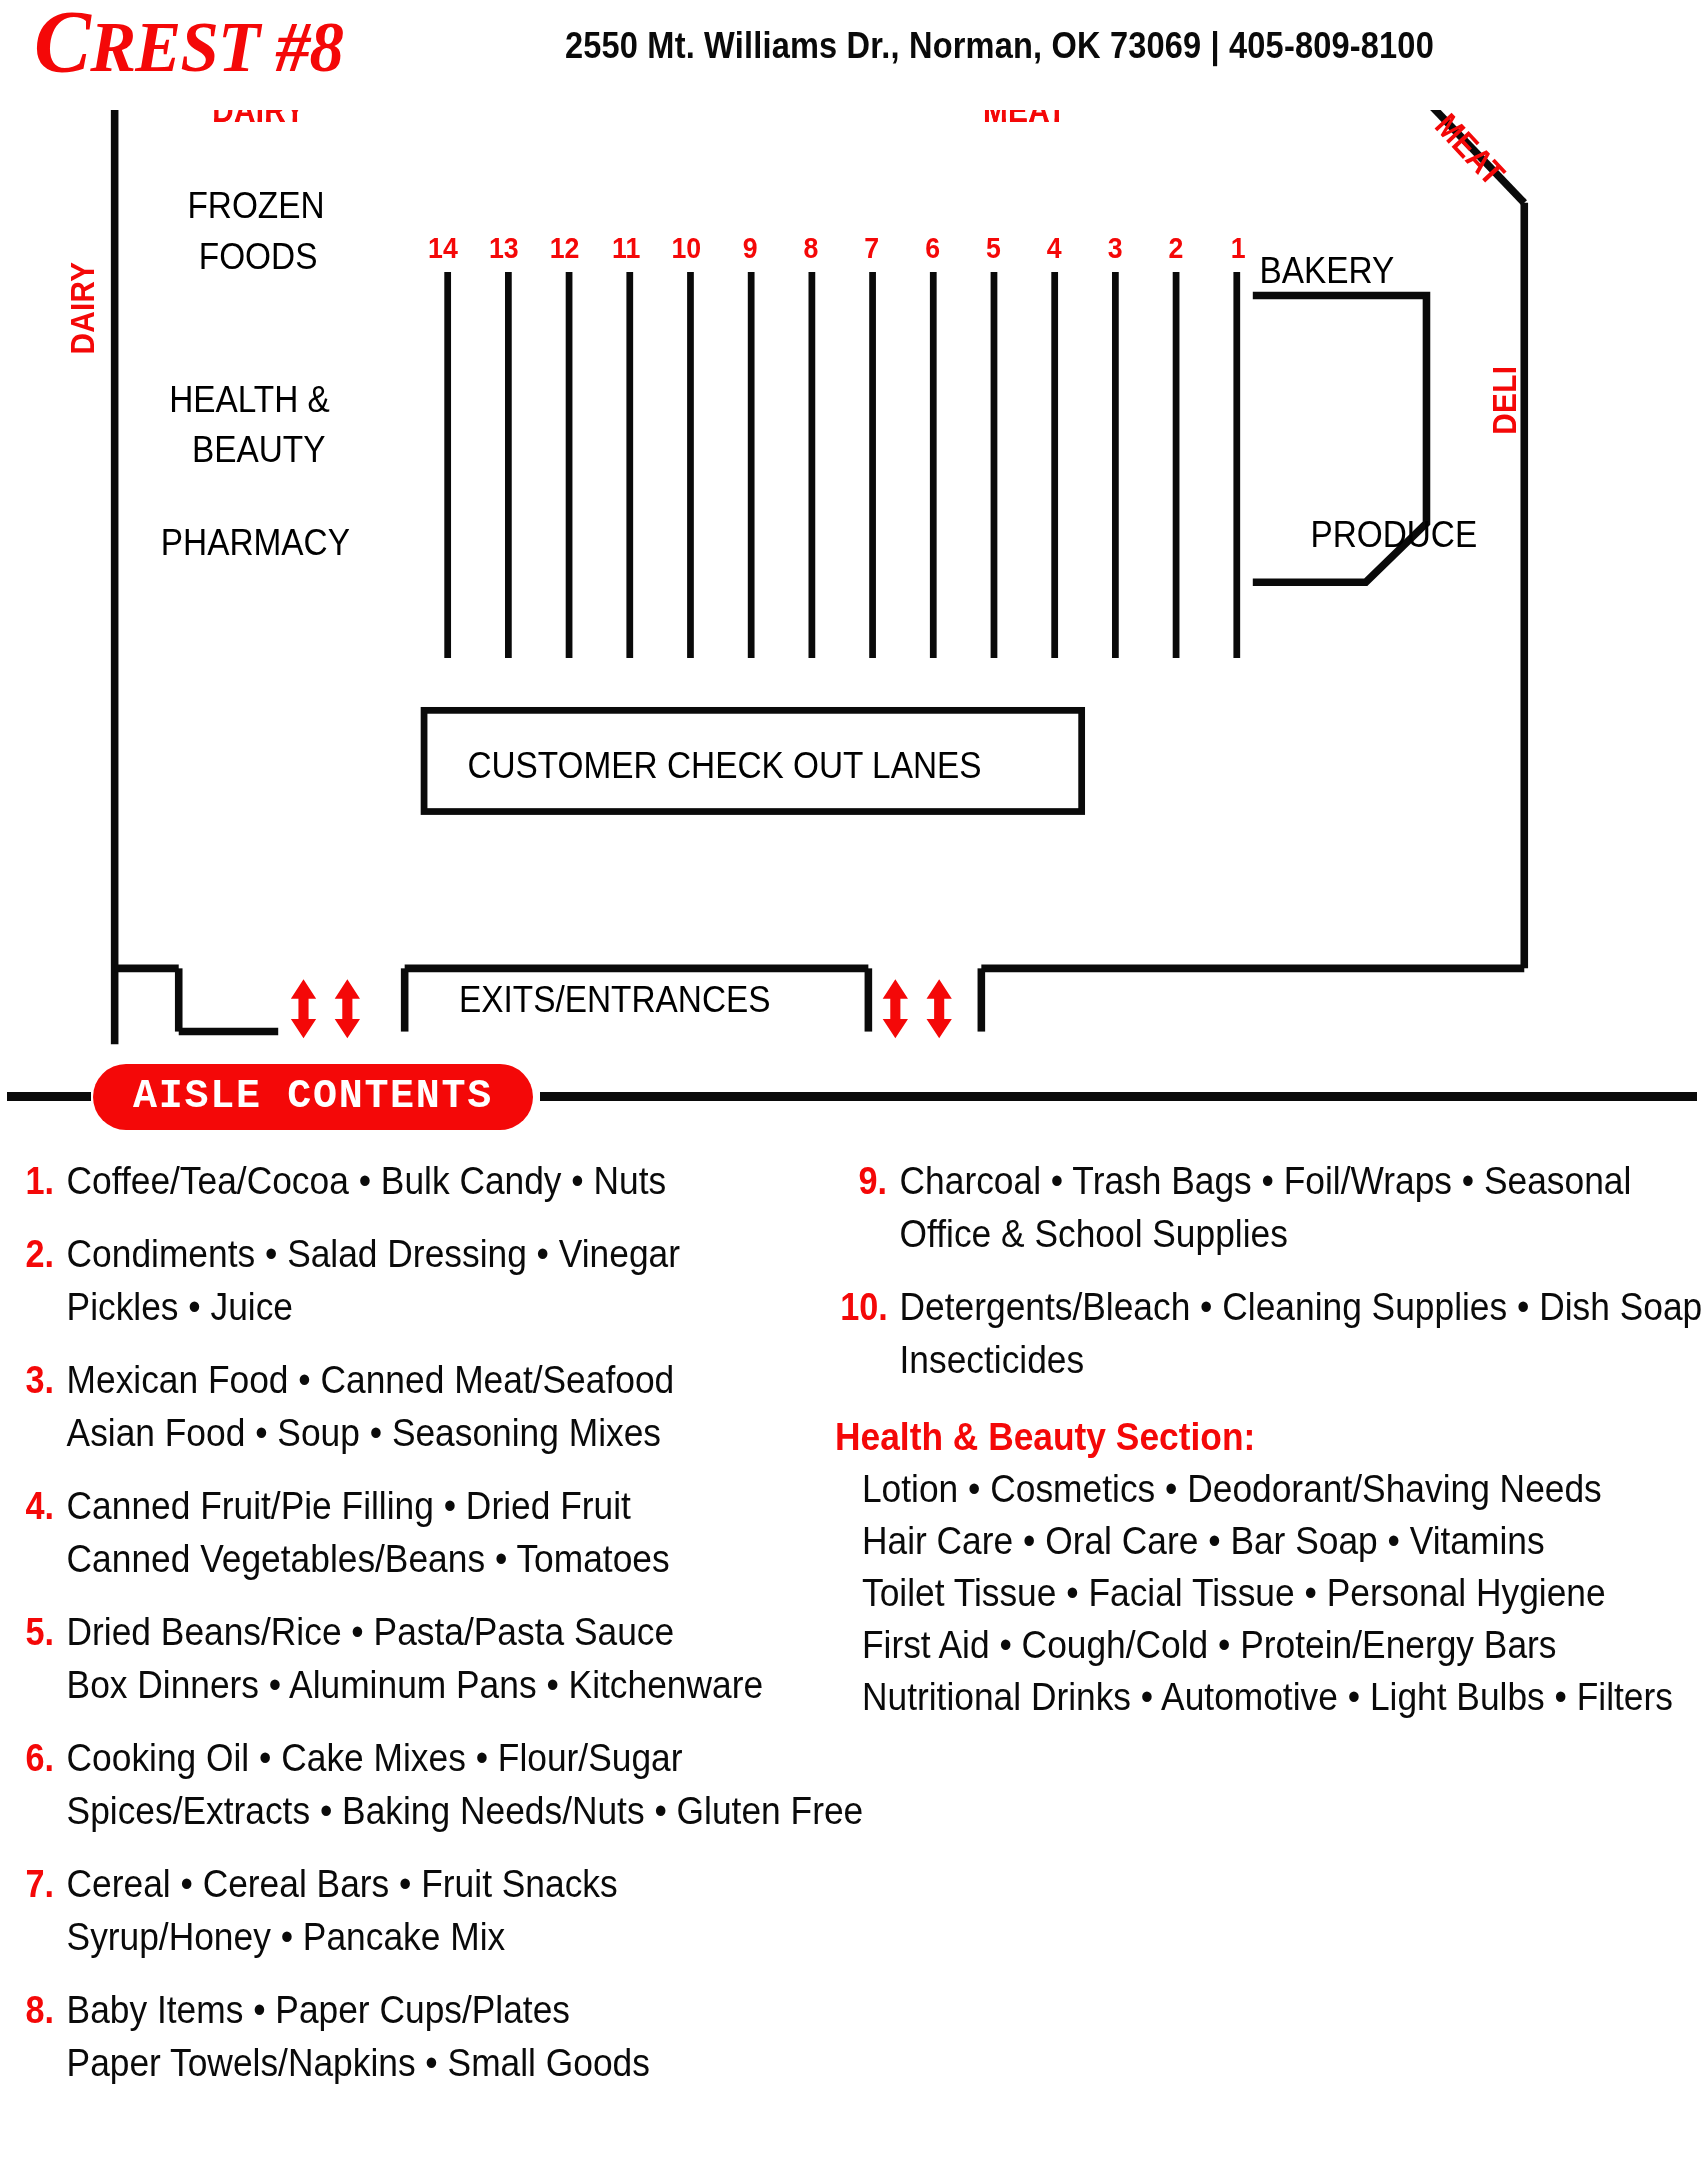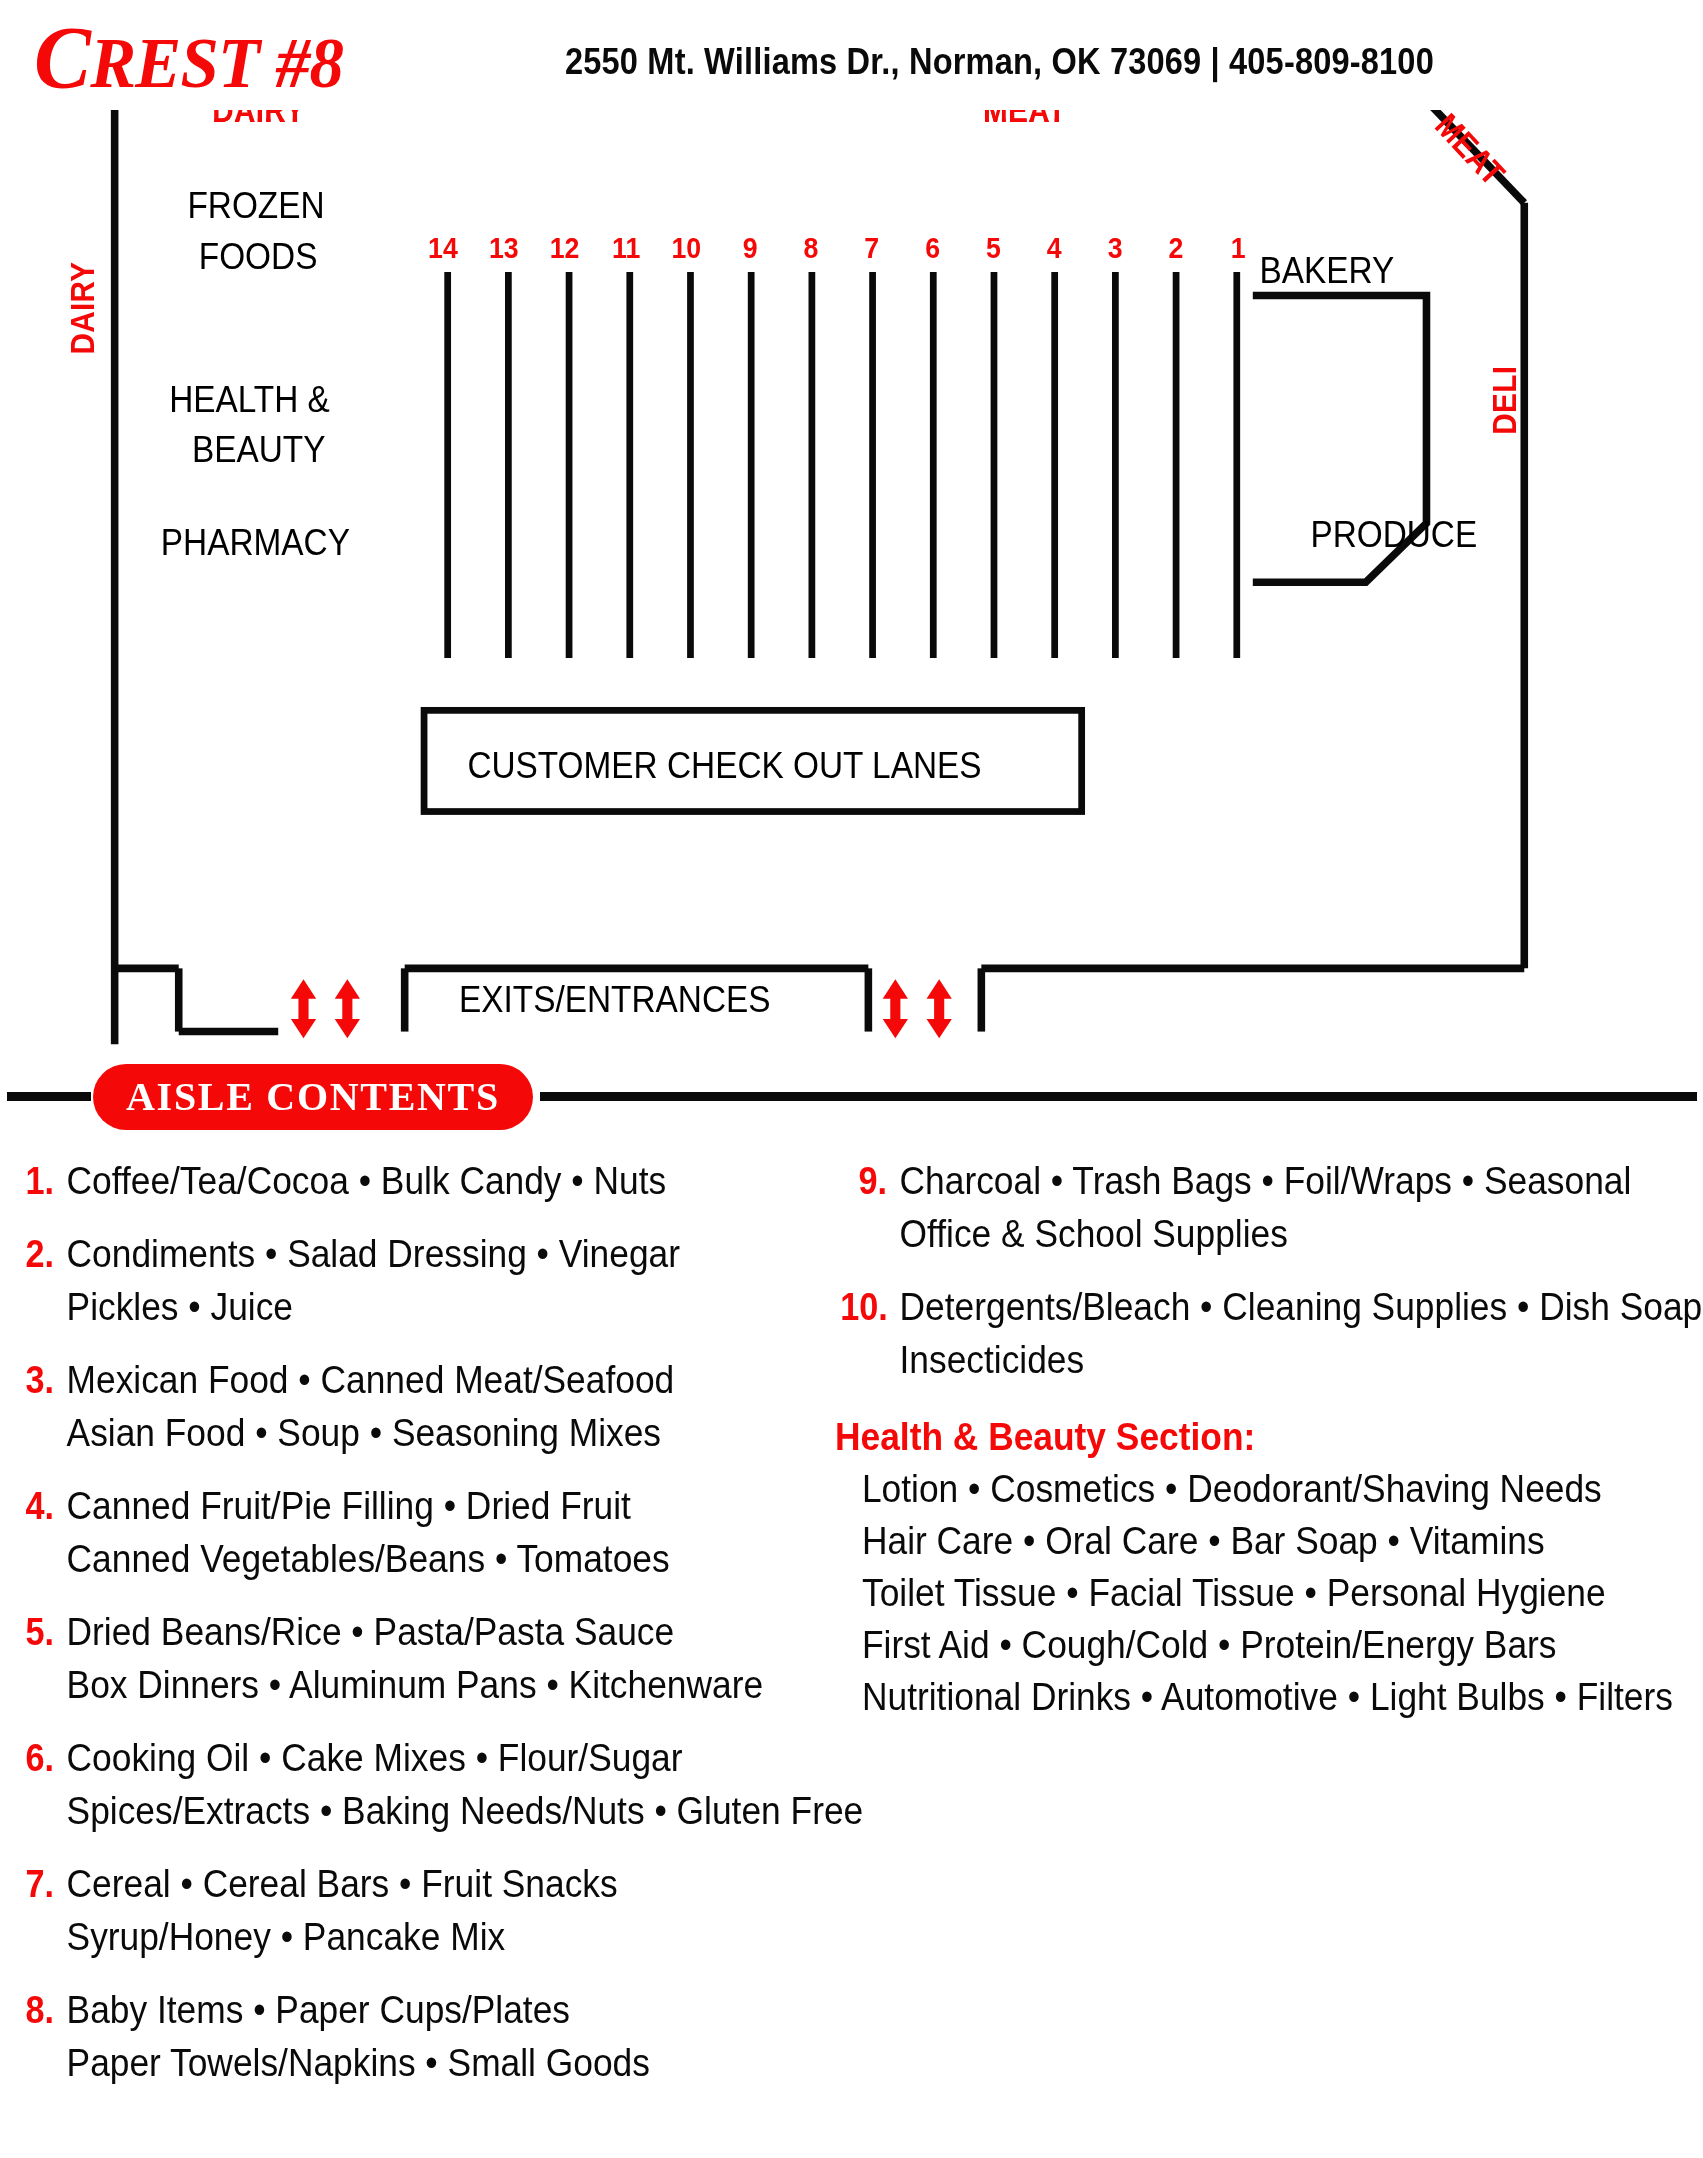--- a/index.html
+++ b/index.html
@@ -11,21 +11,21 @@
     width: 1703px;
     height: 2159px;
     font-family: "Liberation Sans", sans-serif;
     position: relative;
     overflow: hidden;
   }
 
   
   #header {
     position: absolute;
-    left: 0; top: 16px;
+    left: 0; top: 0;
     width: 1703px;
     height: 105px;
     text-align: right;
   }
   #store-logo {
     position: absolute;
     left: 34px; top: 6.7px;
     font-family: "Liberation Serif", serif;
     font-weight: bold;
     font-style: italic;
@@ -100,21 +100,21 @@
     width: 1157px; height: 9.3px;
     background: #0a0a0a;
   }
   #aisle-contents-pill {
     position: absolute;
     left: 93px; top: 5.9px;
     width: 440px; height: 66px;
     background: #f40808;
     border-radius: 33px;
     color: #ffffff;
-    font-family: Liberation Serif, serif;
+    font-family: Liberation Mono, monospace;
     font-weight: bold;
     font-size: 40px;
     letter-spacing: 1.7px;
     display: flex;
     align-items: center;
     justify-content: center;
     box-sizing: border-box;
   }
 
   

